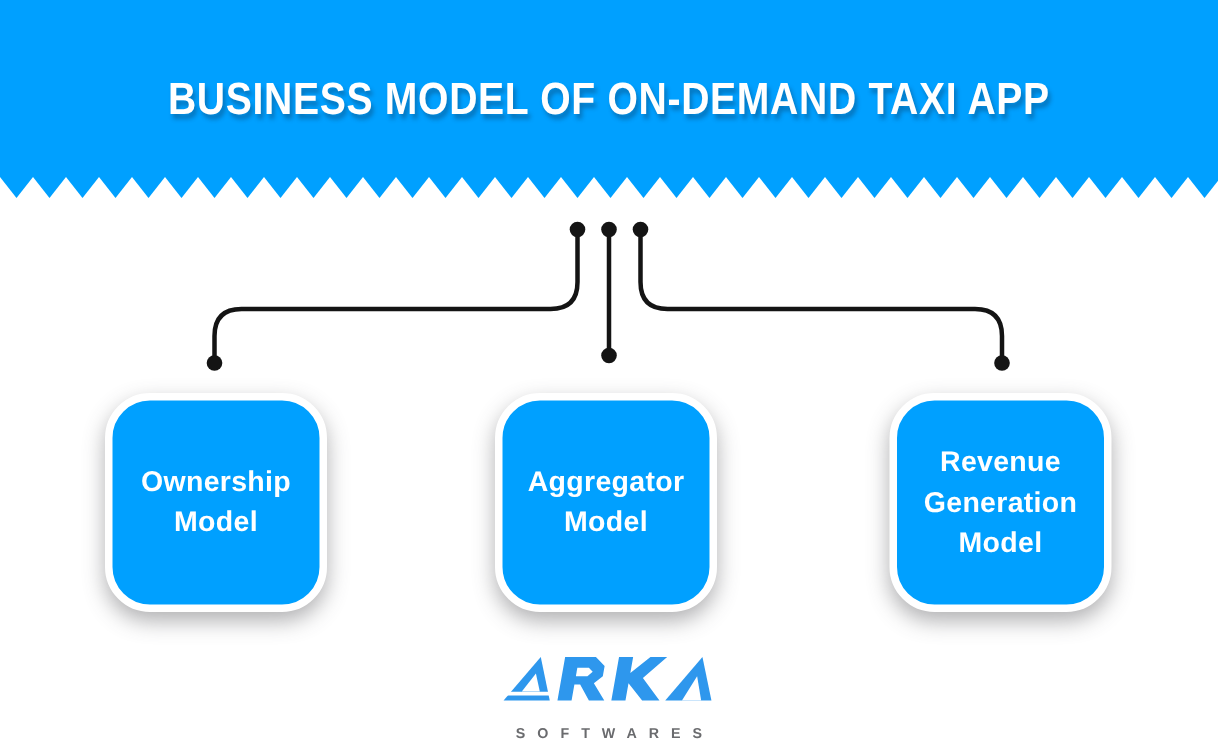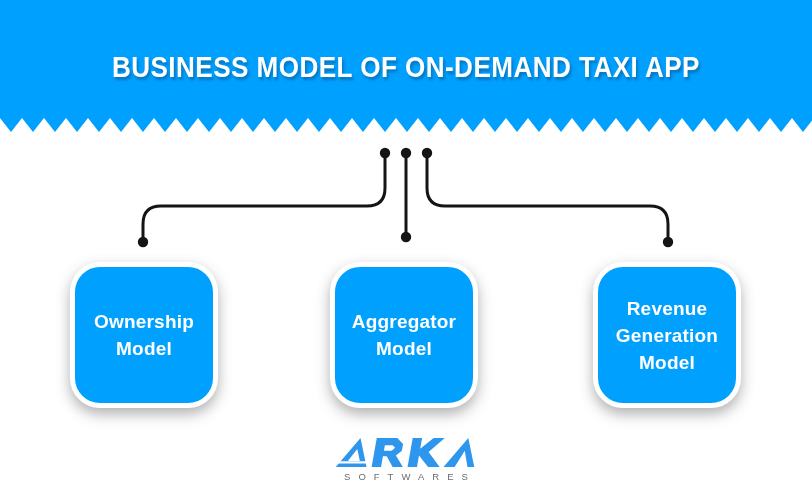--- a/index.html
+++ b/index.html
@@ -96,24 +96,24 @@
     display: flex;
     flex-direction: column;
     align-items: center;
   }
   .brand-mark {
     width: 142px;
     height: 31px;
     display: block;
   }
   .brand-tagline {
-    margin-top: 3px;
+    margin-top: 16px;
     color: #6A6B6E;
     font-size: 9.5px;
-    font-weight: normal;
+    font-weight: bold;
     letter-spacing: 8px;
     margin-right: -8px; 
     white-space: nowrap;
   }
 </style>
 </head>
 <body>
 
 <div class="canvas">
 

